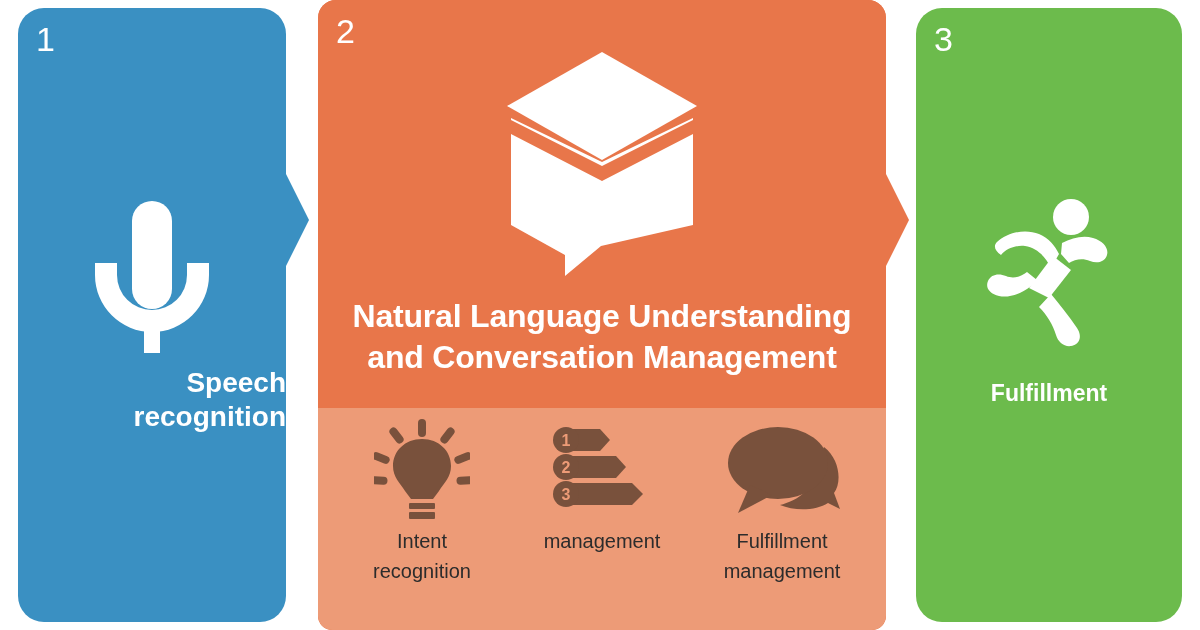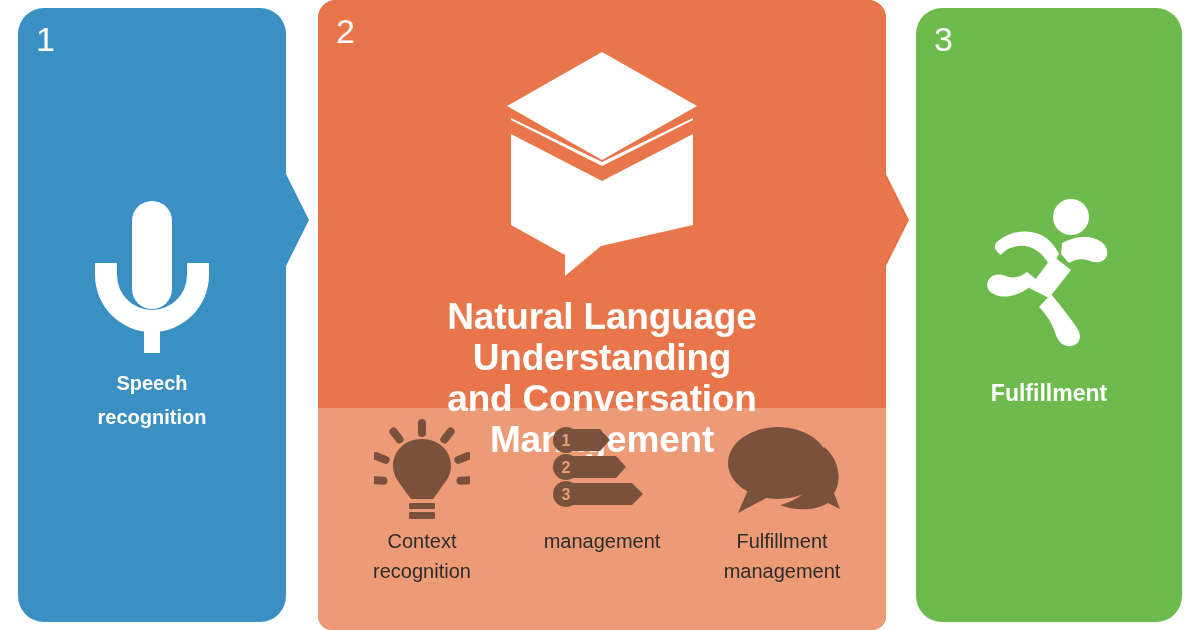--- a/index.html
+++ b/index.html
@@ -48,22 +48,22 @@
     left: 285px;
     top: 172px;
     width: 24px;
     height: 96px;
   }
   #panel-speech-label {
     position: absolute;
     left: 0;
     right: 0;
     top: 358px;
-    text-align: center;
-    font-size: 20px;
+    text-align: right;
+    font-size: 28px;
     line-height: 34px;
     font-weight: bold;
     color: #ffffff;
   }
   #mic-icon-wrap {
     position: absolute;
     left: 0;
     right: 0;
     top: 193px;
     display: flex;
@@ -103,21 +103,21 @@
     top: 172px;
     width: 24px;
     height: 96px;
   }
   #panel-nlu-label {
     position: absolute;
     left: 30px;
     right: 30px;
     top: 296px;
     text-align: center;
-    font-size: 37px;
+    font-size: 32px;
     line-height: 41px;
     font-weight: bold;
     color: #ffffff;
     letter-spacing: -0.2px;
   }
   #cube-icon-wrap {
     position: absolute;
     left: 0;
     right: 0;
     top: 50px;
@@ -263,21 +263,21 @@
 
                 <path d="M48 20 C31 20 19 32 19 47 C19 58 26 64 31 72 L37 80 L59 80 L65 72 C70 64 77 58 77 47 C77 32 65 20 48 20 Z"></path>
 
                 <rect x="35" y="84" width="26" height="6" rx="1"></rect>
                 <rect x="35" y="93" width="26" height="7" rx="1"></rect>
               </g>
             </svg>
           </span>
         </div>
         <div class="sub-feature-label">
-          <div>Context</div>
+          <div>Intent</div>
           <div>recognition</div>
         </div>
       </div>
 
       <div class="sub-feature">
         <div class="sub-feature-icon">
           <span>
             <svg width="104" height="96" viewBox="0 0 104 96" aria-hidden="true">
               <g fill="#79513c">
 

